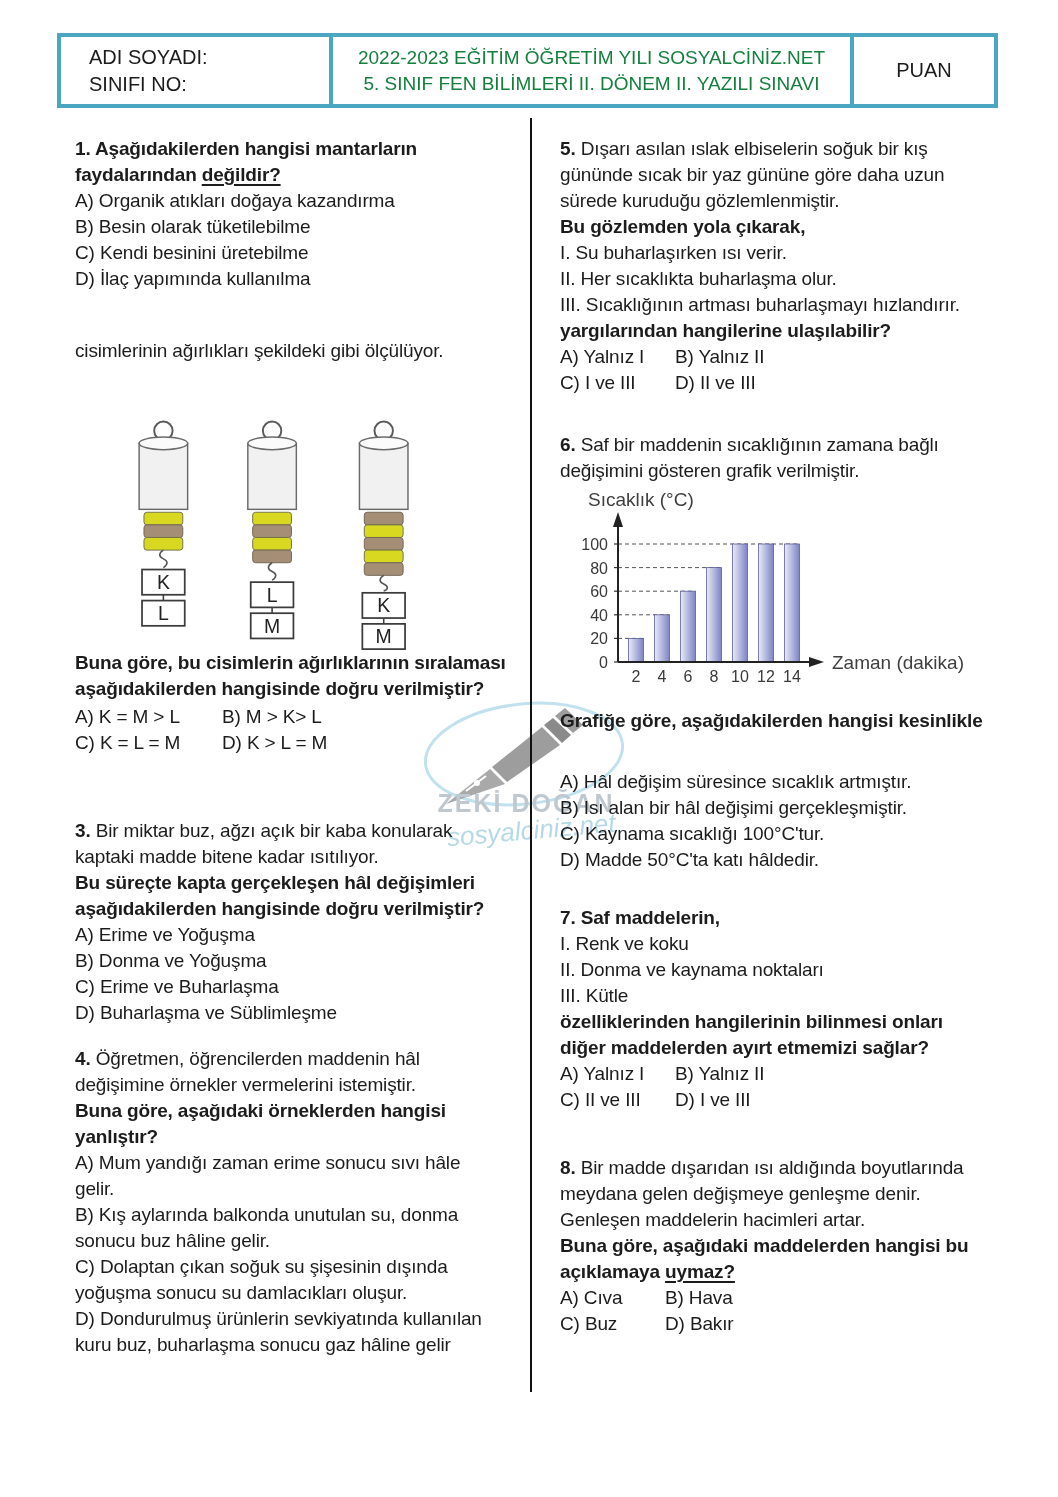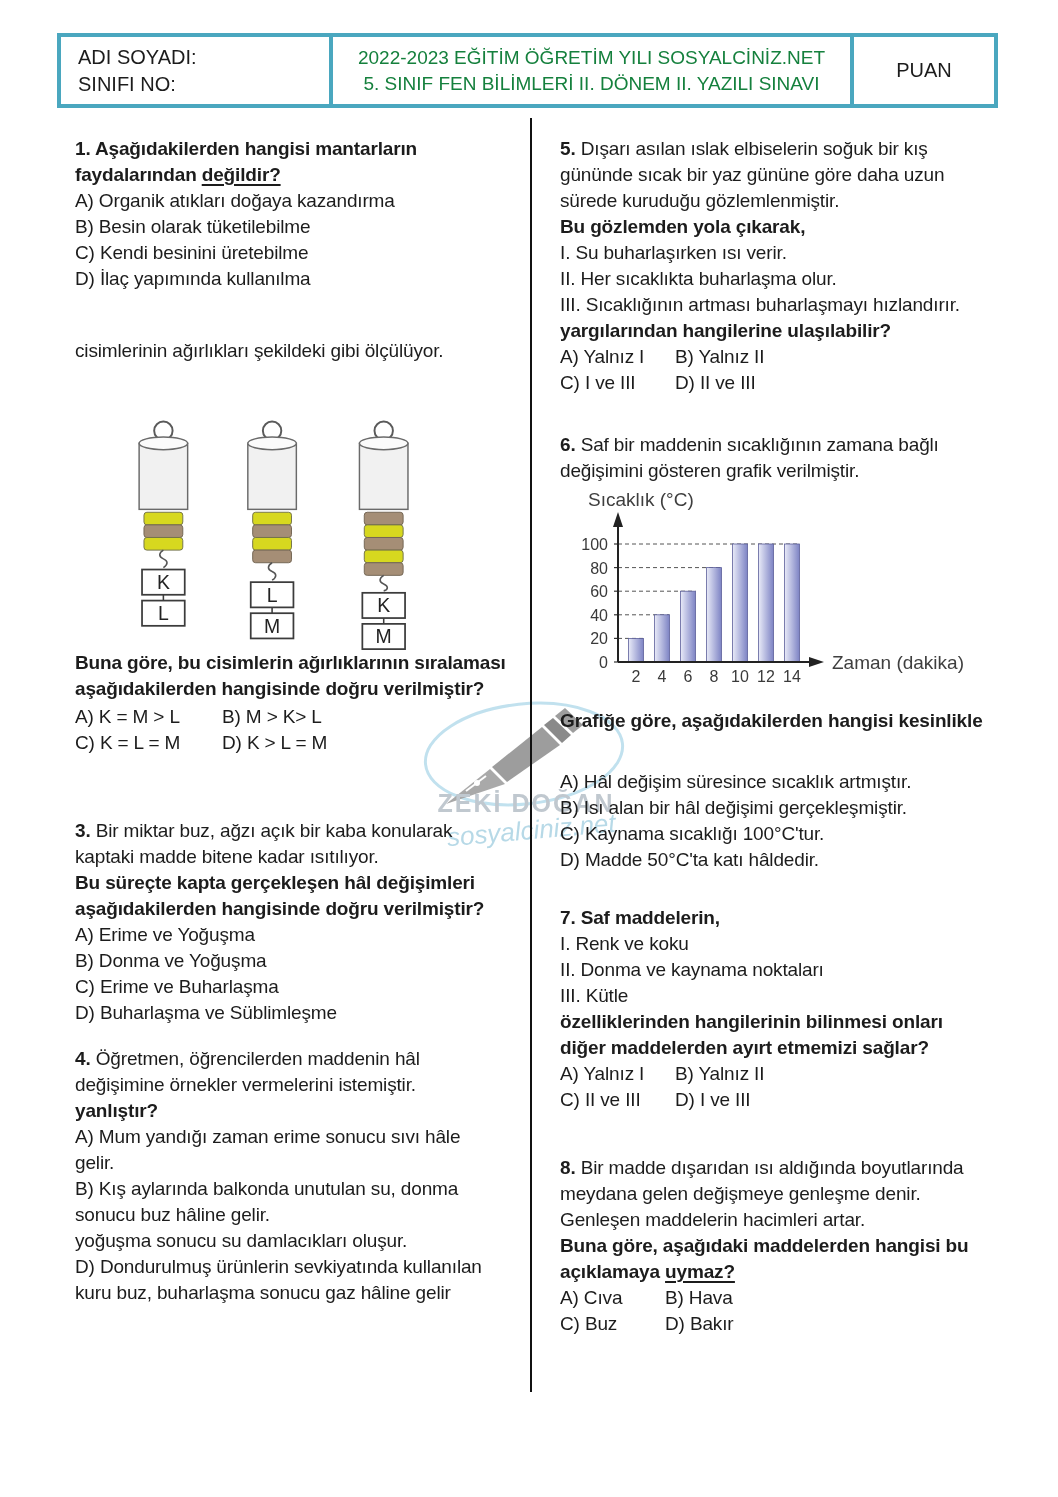--- a/index.html
+++ b/index.html
@@ -5,21 +5,21 @@
   html,body{margin:0;padding:0;background:#ffffff;}
   body{width:1058px;height:1497px;position:relative;overflow:hidden;
        font-family:"Liberation Sans",sans-serif;color:#1c1c1c;}
   .page{position:absolute;inset:0;}
 
   
   .header{position:absolute;left:57px;top:33px;width:941px;height:75px;
           display:flex;border:4px solid #4aa7bf;box-sizing:border-box;background:#fff;z-index:1;}
   .hcell{box-sizing:border-box;display:flex;flex-direction:column;justify-content:center;}
   .hcell+.hcell{border-left:4px solid #4aa7bf;}
-  .hcell.left{width:268px;padding-left:17px;font-size:20px;line-height:27px;}
+  .hcell.left{width:268px;padding-left:28px;font-size:20px;line-height:27px;}
   .hcell.mid{flex:1;text-align:center;font-size:19px;line-height:26px;color:#15803d;}
   .hcell.right{width:144px;align-items:center;font-size:20px;}
 
   
   .col{position:absolute;top:120px;z-index:1;}
   .col-left{left:75px;width:455px;}
   .col-right{left:560px;width:460px;}
   .divider{position:absolute;left:530px;top:118px;width:2px;height:1274px;background:#111;z-index:1;}
 
   .q{position:absolute;left:0;width:100%;}
@@ -164,25 +164,27 @@
       <div class="line b">aşağıdakilerden hangisinde doğru verilmiştir?</div>
       <div class="line">A) Erime ve Yoğuşma</div>
       <div class="line">B) Donma ve Yoğuşma</div>
       <div class="line">C) Erime ve Buharlaşma</div>
       <div class="line">D) Buharlaşma ve Süblimleşme</div>
     </div>
 
     <div class="q" style="top:926px">
       <div class="line"><span class="b">4.</span><span> Öğretmen, öğrencilerden maddenin hâl</span></div>
       <div class="line">değişimine örnekler vermelerini istemiştir.</div>
+      <div class="line b">Buna göre, aşağıdaki örneklerden hangisi</div>
       <div class="line b">yanlıştır?</div>
       <div class="line">A) Mum yandığı zaman erime sonucu sıvı hâle</div>
       <div class="line">gelir.</div>
       <div class="line">B) Kış aylarında balkonda unutulan su, donma</div>
       <div class="line">sonucu buz hâline gelir.</div>
+      <div class="line">C) Dolaptan çıkan soğuk su şişesinin dışında</div>
       <div class="line">yoğuşma sonucu su damlacıkları oluşur.</div>
       <div class="line">D) Dondurulmuş ürünlerin sevkiyatında kullanılan</div>
       <div class="line">kuru buz, buharlaşma sonucu gaz hâline gelir</div>
     </div>
   </div>
 
   <div class="col col-right">
 
     <div class="q" style="top:16px">
       <div class="line"><span class="b">5.</span><span> Dışarı asılan ıslak elbiselerin soğuk bir kış</span></div>

